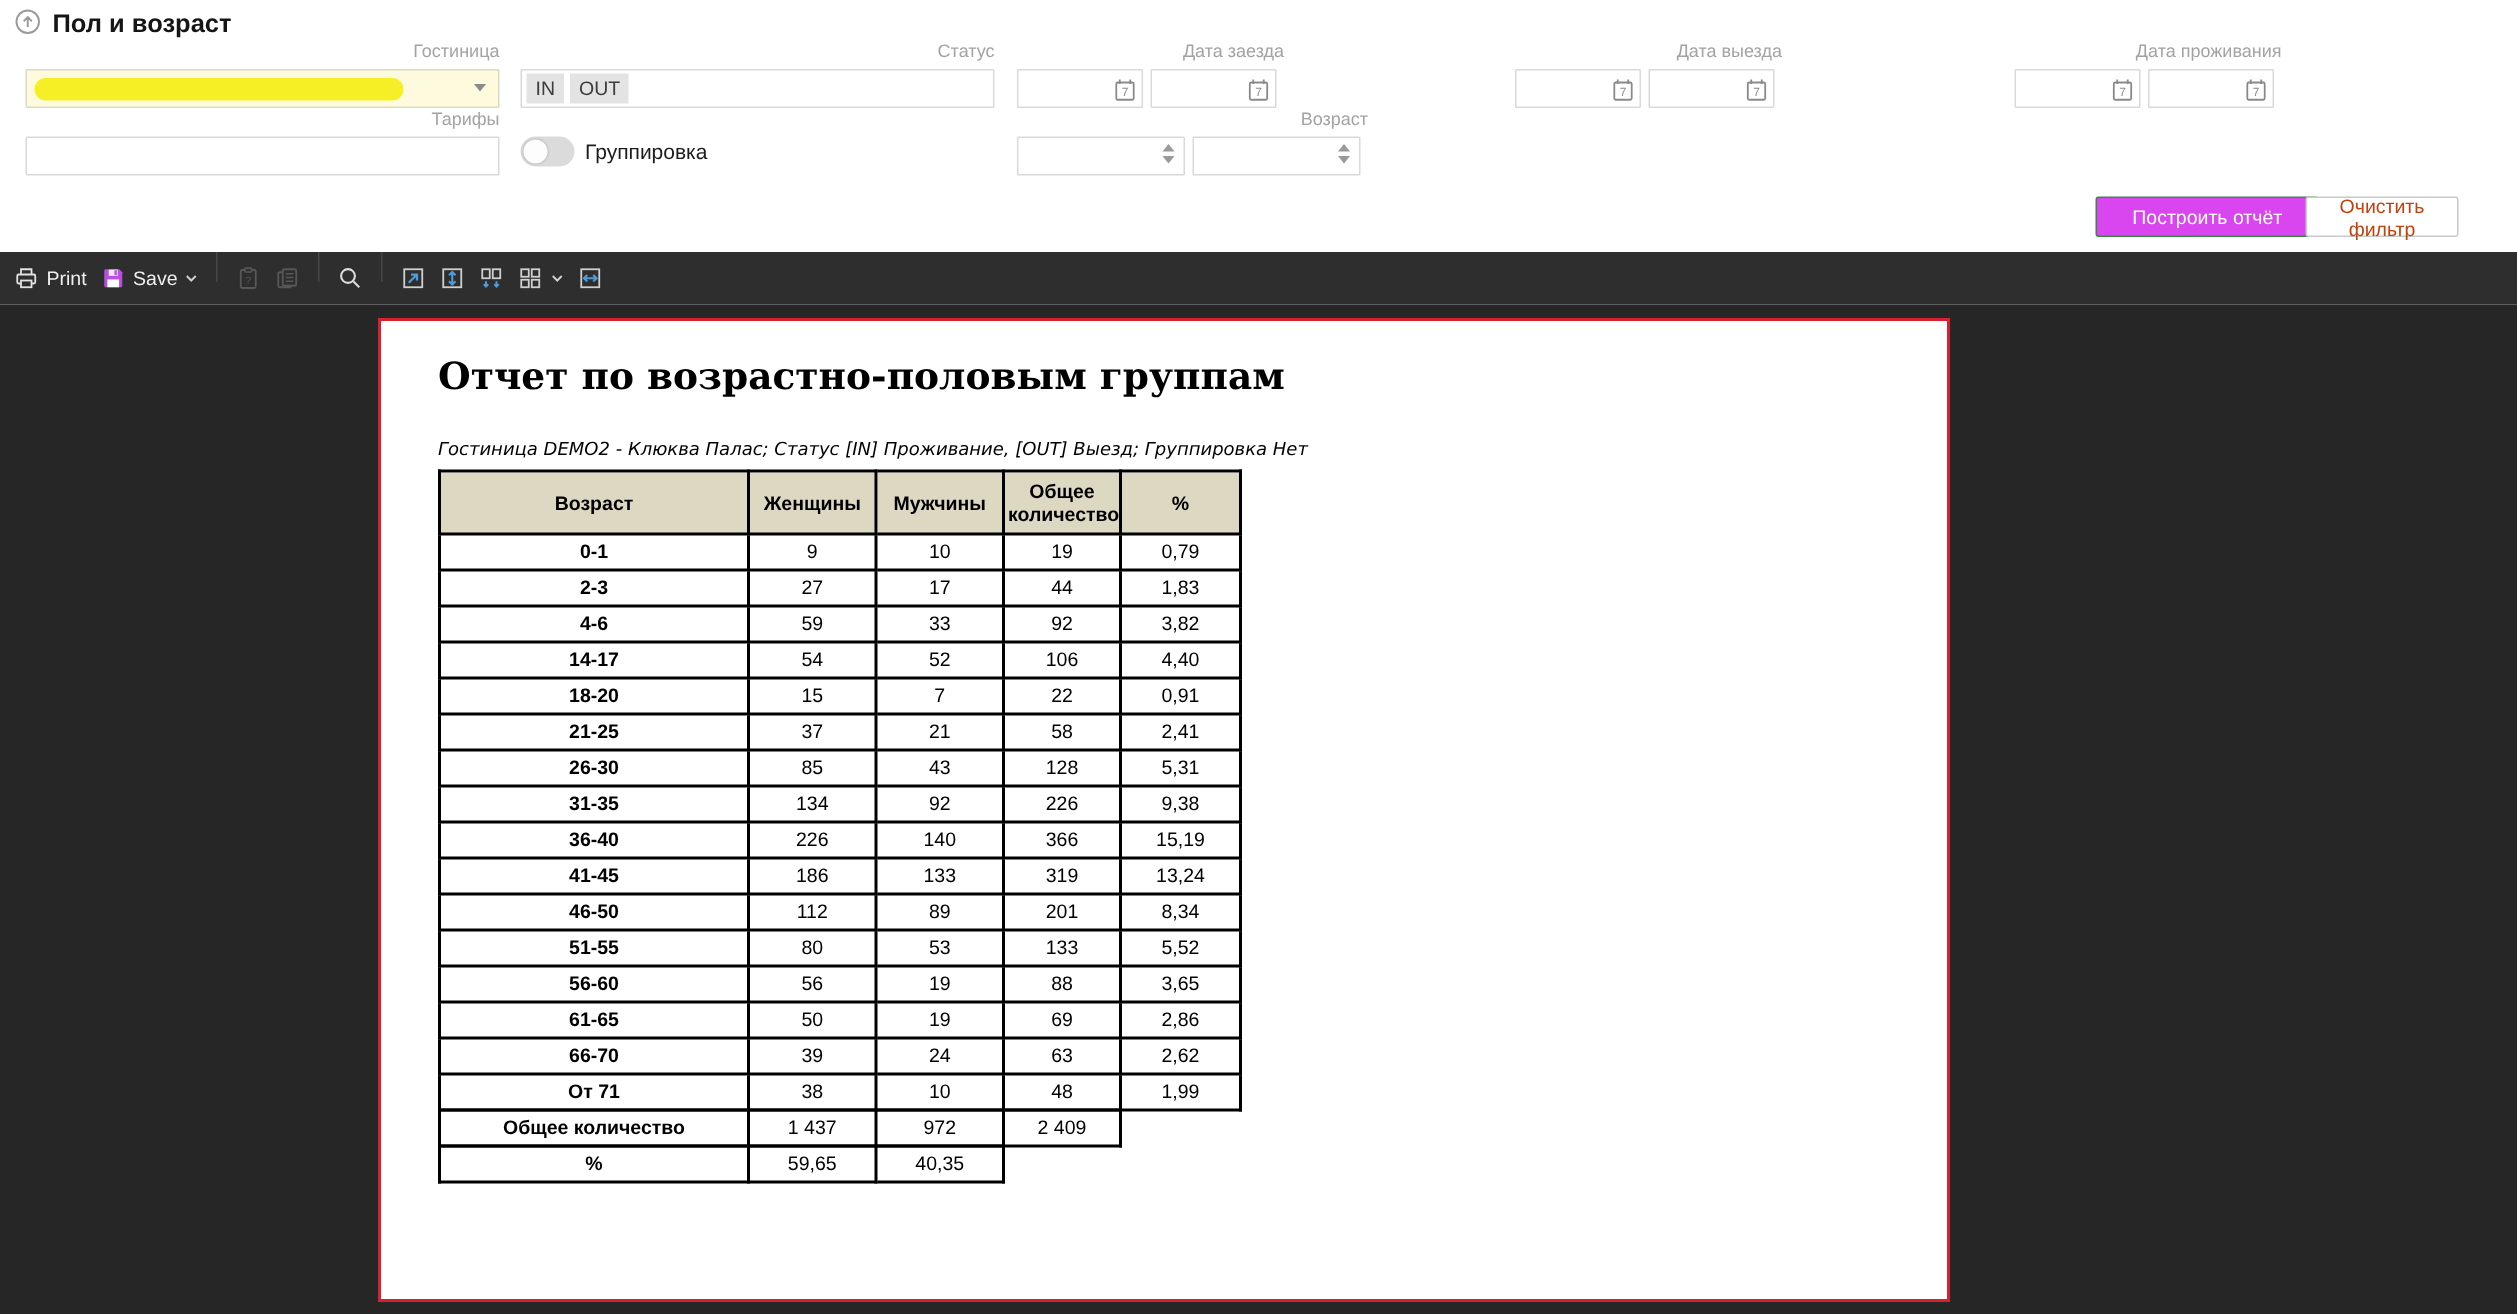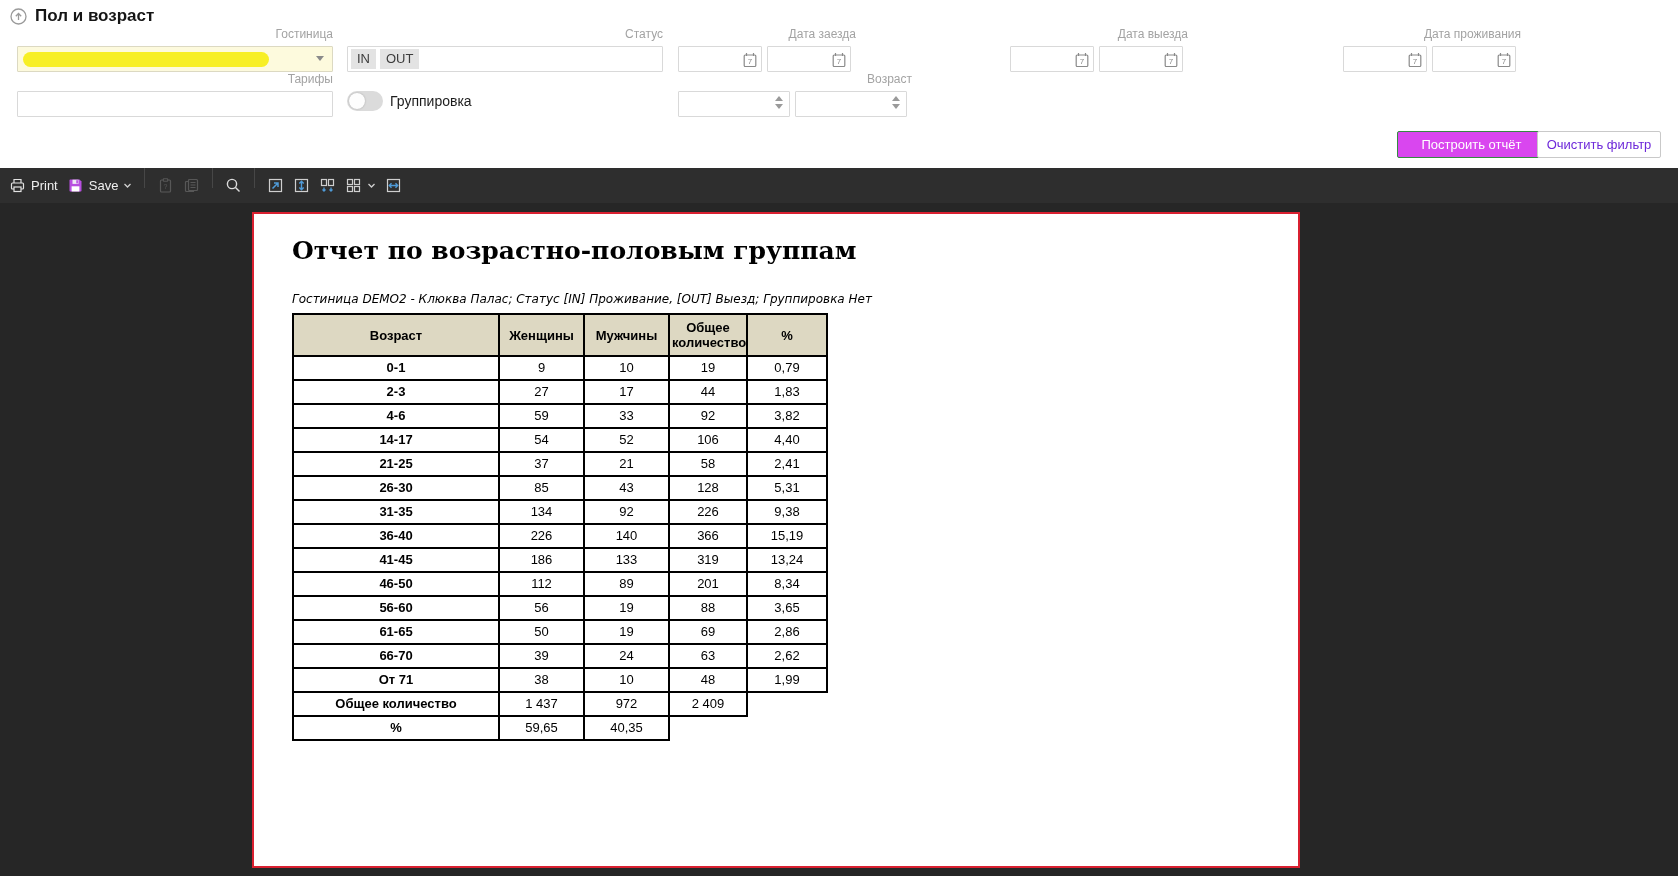--- a/index.html
+++ b/index.html
@@ -1,21 +1,21 @@
 <!DOCTYPE html>
 <html><head>
 <meta charset="utf-8">
 <style>
   html,body{margin:0;padding:0;background:#fff;}
   .app{position:relative;width:1678px;height:876px;overflow:hidden;
        font-family:"Liberation Sans",sans-serif;background:#fff;}
 
   
   .filter-panel{position:absolute;left:0;top:0;width:100%;height:168px;background:#fff;}
-  .panel-header{position:absolute;left:10px;top:6px;display:flex;align-items:center;gap:8px;}
+  .panel-header{position:absolute;left:10px;top:6px;display:flex;align-items:flex-start;gap:8px;}
   .panel-title{font-size:17px;font-weight:bold;color:#151515;}
   .field{position:absolute;text-align:right;}
   .flabel{display:block;font-size:12px;color:#a3a3a3;height:16px;margin-bottom:3px;}
   .tbox{position:relative;height:26px;border:1px solid #d9d9d9;background:#fff;
         box-sizing:border-box;border-radius:1px;}
   .hotel-box{width:316px;background:#fdfadd;border-color:#dcd9c2;}
   .hl-mark{position:absolute;left:5px;top:5px;width:246px;height:15px;background:#f7ef25;
            border-radius:8px;}
   .caret{position:absolute;right:8px;top:9px;width:0;height:0;border-left:4px solid transparent;
          border-right:4px solid transparent;border-top:5px solid #8a8a8a;}
@@ -32,21 +32,21 @@
   .tariff-box{width:316px;}
   .group-row{position:absolute;left:347px;top:91px;display:flex;align-items:center;gap:7px;}
   .toggle{position:relative;width:36px;height:20px;border-radius:10px;background:#dbdbdb;}
   .knob{position:absolute;left:2px;top:2px;width:16px;height:16px;border-radius:50%;
         background:#fdfdfd;box-shadow:0 0 2px rgba(0,0,0,.25);}
   .group-label{font-size:14px;color:#1c1c1c;}
   .btn{position:absolute;top:131px;height:27px;font-size:13px;border-radius:2px;
        font-family:"Liberation Sans",sans-serif;display:flex;align-items:center;
        justify-content:center;box-sizing:border-box;cursor:pointer;}
   .btn-build{left:1397px;width:149px;background:#d946ef;border:1px solid #368943;color:#fff;}
-  .btn-clear{left:1537px;width:124px;background:#fff;border:1px solid #c9c9c9;color:#6d28d9;}
+  .btn-clear{left:1537px;width:102px;background:#fff;border:1px solid #c9c9c9;color:#c2410c;}
 
   
   .toolbar{position:absolute;left:0;top:168px;width:100%;height:35px;background:#2e2e2e;
            display:flex;padding:0 9px;box-sizing:border-box;gap:9px;
            color:#efefef;font-size:13px;}
   .titem{display:flex;align-items:center;gap:5px;cursor:pointer;}
   .tsep{width:1px;height:20px;background:#474747;margin:0 3px;}
   .icon16{width:17px;height:17px;display:block;}
   .dim{opacity:.55;}
 
@@ -307,20 +307,27 @@
                 <td>3,82</td>
               </tr>
               <tr>
                 <td class="b">14-17</td>
                 <td>54</td>
                 <td>52</td>
                 <td>106</td>
                 <td>4,40</td>
               </tr>
               <tr>
+                <td class="b">18-20</td>
+                <td>15</td>
+                <td>7</td>
+                <td>22</td>
+                <td>0,91</td>
+              </tr>
+              <tr>
                 <td class="b">21-25</td>
                 <td>37</td>
                 <td>21</td>
                 <td>58</td>
                 <td>2,41</td>
               </tr>
               <tr>
                 <td class="b">26-30</td>
                 <td>85</td>
                 <td>43</td>
@@ -349,20 +356,27 @@
                 <td>13,24</td>
               </tr>
               <tr>
                 <td class="b">46-50</td>
                 <td>112</td>
                 <td>89</td>
                 <td>201</td>
                 <td>8,34</td>
               </tr>
               <tr>
+                <td class="b">51-55</td>
+                <td>80</td>
+                <td>53</td>
+                <td>133</td>
+                <td>5,52</td>
+              </tr>
+              <tr>
                 <td class="b">56-60</td>
                 <td>56</td>
                 <td>19</td>
                 <td>88</td>
                 <td>3,65</td>
               </tr>
               <tr>
                 <td class="b">61-65</td>
                 <td>50</td>
                 <td>19</td>

